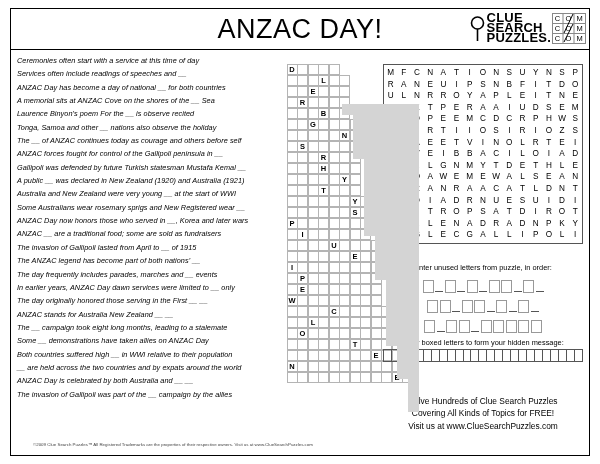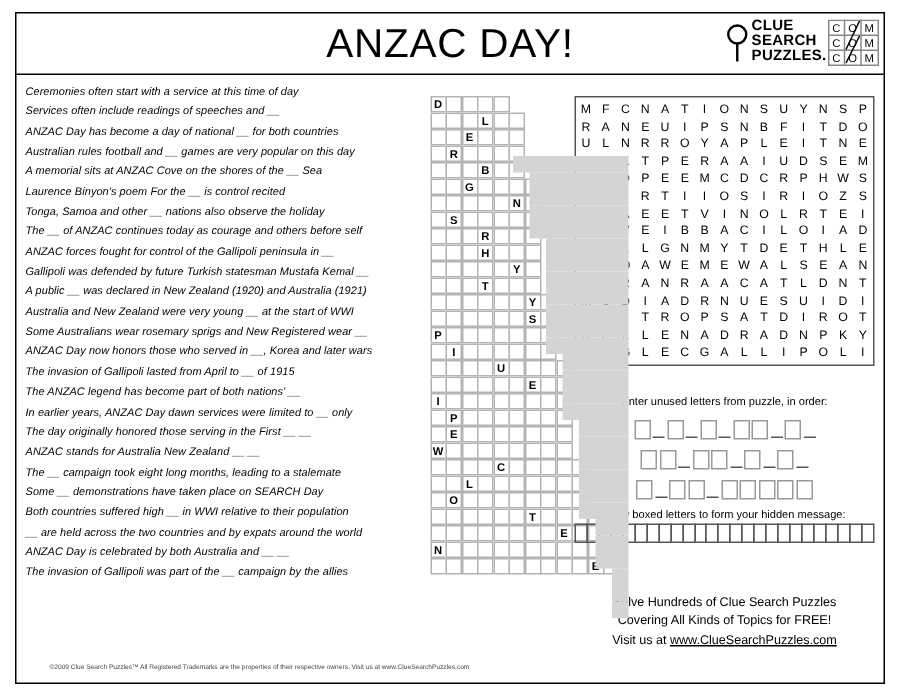--- a/index.html
+++ b/index.html
@@ -13,21 +13,21 @@
 
   
   .header{position:relative;height:40px;border-bottom:1px solid #000;}
   .title{position:absolute;left:0;right:0;top:4px;text-align:center;
          font-size:27px;font-weight:400;letter-spacing:.5px;line-height:32px;}
   .logo{position:absolute;right:3px;top:2px;display:flex;align-items:center;
         height:34px;}
   .logo-glass{width:16px;height:30px;position:relative;}
   .logo-glass svg{display:block;}
   .logo-words{display:flex;flex-direction:column;justify-content:center;
-              font-size:10px;font-weight:bold;line-height:10.3px;
+              font-size:13px;font-weight:bold;line-height:10.3px;
               letter-spacing:.2px;margin-left:1px;}
   .logo-grid{width:34px;height:31px;position:relative;margin-left:1px;}
   .logo-grid svg{display:block;}
 
   
   .main{position:relative;height:384px;}
 
   .clues{position:absolute;left:6px;top:4px;width:262px;}
   .clue{font-size:7.3px;line-height:13.35px;white-space:nowrap;
         letter-spacing:.05px;font-style:italic;}
@@ -56,21 +56,21 @@
   .bx{width:11px;height:13px;border:1px solid #999;box-sizing:border-box;}
   .dash{width:8px;height:1px;background:#555;margin-bottom:1px;}
   .copy-label{font-size:7.4px;line-height:11px;margin-top:4px;}
   .msg-row{display:flex;margin-top:1px;}
   .msg-cell{flex:1;height:13px;border:1px solid #555;box-sizing:border-box;
             margin-left:-1px;}
   .msg-cell:first-child{margin-left:0;}
 
   .promo{position:absolute;left:372px;top:345px;width:200px;text-align:center;}
   .promo-line{font-size:8.4px;line-height:12.4px;}
-  .promo-link{text-decoration:underline;}
+  .promo-link{}
 
   .footer{position:absolute;left:0;right:0;bottom:2px;height:12px;}
   .footer-text{position:absolute;left:22px;top:0;font-size:4.4px;
                line-height:8px;color:#444;white-space:nowrap;}
 </style>
 </head>
 <body>
 
 <div class="page">
  <div class="sheet">
@@ -112,38 +112,39 @@
       </div>
     </div>
   </div>
 
   <div class="main">
 
     <div class="clues" id="clue-list">
           <div class="clue">Ceremonies often start with a service at this time of day</div>
           <div class="clue">Services often include readings of speeches and __</div>
           <div class="clue">ANZAC Day has become a day of national __ for both countries</div>
-          <div class="clue">Australian rules football and __ games are very popular on this day</div>
           <div class="clue">A memorial sits at ANZAC Cove on the shores of the __ Sea</div>
-          <div class="clue">Laurence Binyon's poem For the __ is control recited</div>
+          <div class="clue">Laurence Binyon's poem For the __ is observe recited</div>
           <div class="clue">Tonga, Samoa and other __ nations also observe the holiday</div>
           <div class="clue">The __ of ANZAC continues today as courage and others before self</div>
           <div class="clue">ANZAC forces fought for control of the Gallipoli peninsula in __</div>
           <div class="clue">Gallipoli was defended by future Turkish statesman Mustafa Kemal __</div>
           <div class="clue">A public __ was declared in New Zealand (1920) and Australia (1921)</div>
           <div class="clue">Australia and New Zealand were very young __ at the start of WWI</div>
           <div class="clue">Some Australians wear rosemary sprigs and New Registered wear __</div>
           <div class="clue">ANZAC Day now honors those who served in __, Korea and later wars</div>
+          <div class="clue">ANZAC __ are a traditional food; some are sold as fundraisers</div>
           <div class="clue">The invasion of Gallipoli lasted from April to __ of 1915</div>
           <div class="clue">The ANZAC legend has become part of both nations' __</div>
+          <div class="clue">The day frequently includes parades, marches and __ events</div>
           <div class="clue">In earlier years, ANZAC Day dawn services were limited to __ only</div>
           <div class="clue">The day originally honored those serving in the First __ __</div>
           <div class="clue">ANZAC stands for Australia New Zealand __ __</div>
           <div class="clue">The __ campaign took eight long months, leading to a stalemate</div>
-          <div class="clue">Some __ demonstrations have taken place on SEARCH Day</div>
+          <div class="clue">Some __ demonstrations have taken allies on ANZAC Day</div>
           <div class="clue">Both countries suffered high __ in WWI relative to their population</div>
           <div class="clue">__ are held across the two countries and by expats around the world</div>
           <div class="clue">ANZAC Day is celebrated by both Australia and __ __</div>
           <div class="clue">The invasion of Gallipoli was part of the __ campaign by the allies</div>
         </div>
 
     <div class="xw" id="crossword">
           <div class="xw-row">
             <div class="xw-cell on">D</div>
             <div class="xw-cell on"></div>

